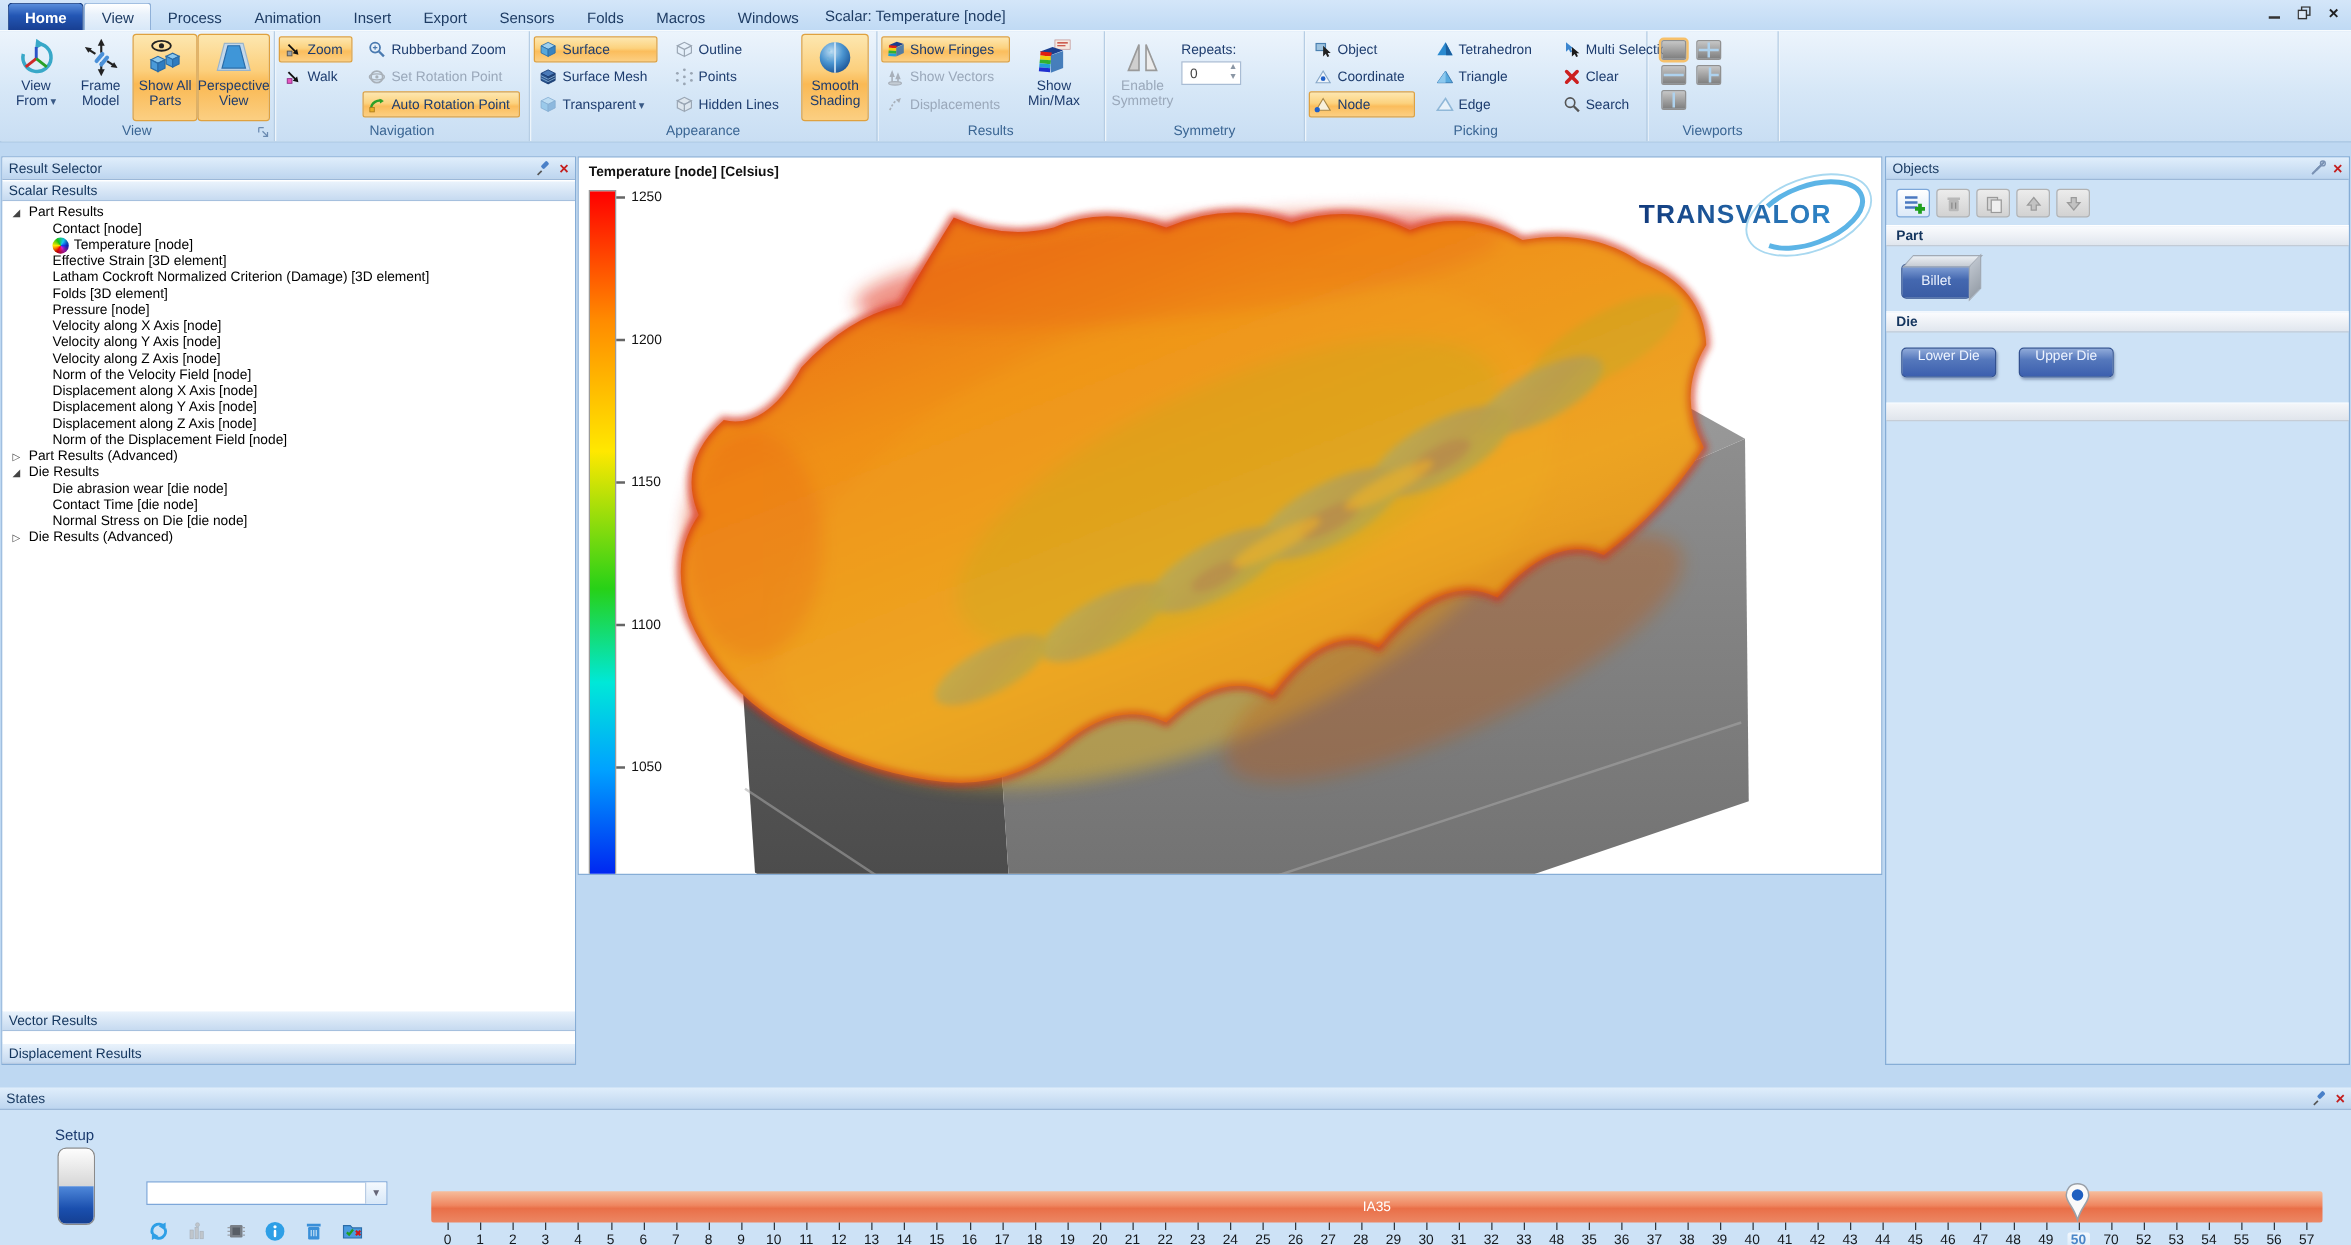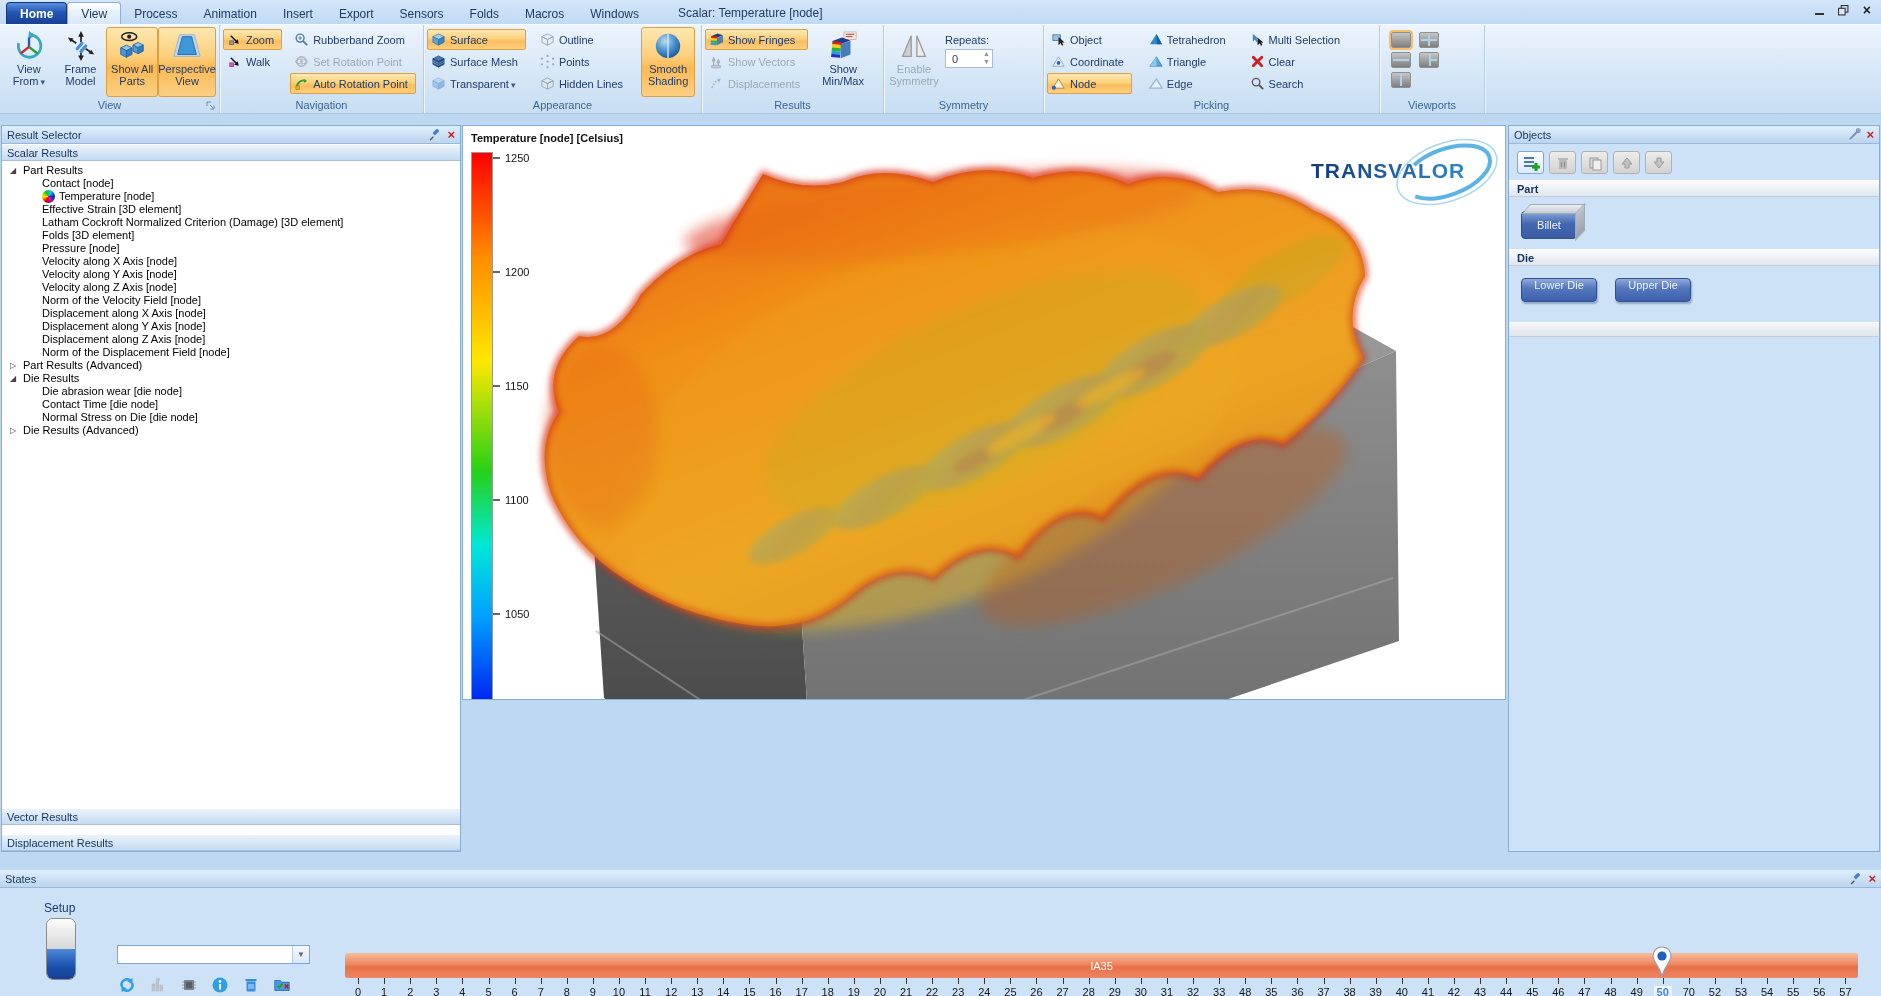--- a/index.html
+++ b/index.html
@@ -4,21 +4,21 @@
 <style>
   *{margin:0;padding:0;box-sizing:border-box;}
   body{font-family:"Liberation Sans",sans-serif;}
   .app{position:relative;width:1881px;height:996px;background:#bed8f2;overflow:hidden;font-size:11px;color:#1d3c6e;}
 
   
   .tabrow{position:absolute;left:0;top:0;width:1881px;height:24px;background:linear-gradient(#d4e6f9,#c0daf4);display:flex;align-items:flex-end;padding-left:6px;}
   .tab{padding:4px 13px 3px;font-size:12px;color:#1e3c64;white-space:nowrap;}
   .tab.home{background:linear-gradient(#5a8edc,#2356b4 45%,#183f92);color:#fff;border:1px solid #12377c;border-bottom:none;border-radius:4px 4px 0 0;font-weight:bold;}
   .tab.active{background:linear-gradient(#ffffff,#eaf2fb 40%,#d8e8f8);border:1px solid #8fb0d8;border-bottom:none;border-radius:3px 3px 0 0;}
-  .scalar-tab{margin-left:18px;padding:4px 8px;font-size:12px;color:#1e3c64;white-space:nowrap;}
+  .scalar-tab{margin-left:0;padding:4px 8px;font-size:12px;color:#1e3c64;white-space:nowrap;}
   .winbtns{position:absolute;right:10px;top:4px;display:flex;gap:14px;align-items:center;}
   .wmin{width:9px;height:2px;background:#333;margin-top:7px;}
   .wclose{font-size:14px;color:#222;font-weight:bold;line-height:12px;}
 
   
   .ribbon{position:absolute;left:0;top:24px;width:1881px;height:90px;background:linear-gradient(#ecf4fc,#d6e7f7 55%,#c9def3);border-top:1px solid #f7fbfe;border-bottom:1px solid #a9c6e2;display:flex;}
   .rgroup{position:relative;height:100%;padding:1px 3px 14px;border-right:1px solid #b6cde4;box-shadow:1px 0 0 #eef5fb;flex:none;}
   .glabel{position:absolute;left:0;right:0;bottom:1px;height:13px;text-align:center;font-size:11px;color:#3a6593;}
   .launcher{position:absolute;right:3px;bottom:1px;width:10px;height:10px;}
   .grow{display:flex;align-items:flex-start;height:72px;}
@@ -425,21 +425,21 @@
             <span class="arrs">
                 <span>▲</span>
                 <span>▼</span>
               </span>
           </div>
         </div>
       </div>
       <div class="glabel">Symmetry</div>
     </div>
 
-    <div class="rgroup" style="width:336px">
+    <div class="rgroup" style="width:274px">
       <div class="grow">
         <div class="col">
           <div class="sbtn">
             <svg viewBox="0 0 16 16">
                 <rect x="2" y="3" width="8" height="6" fill="#9fc4e0" stroke="#4a80b0"></rect>
                 <polygon points="8,5 8,14 10.3,11.8 11.6,14.6 13.2,13.8 11.9,11.1 14.5,11.1" fill="#222"></polygon>
               </svg>
             <span>Object</span>
           </div>
           <div class="sbtn">

